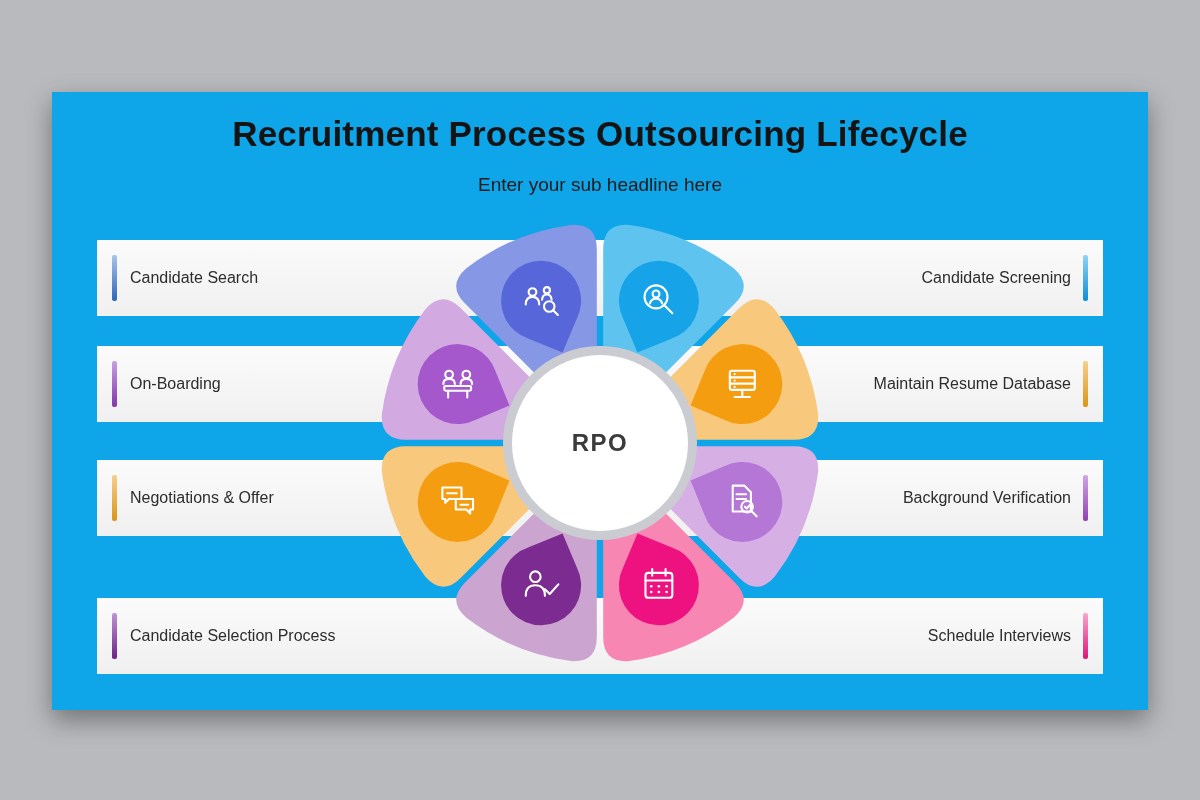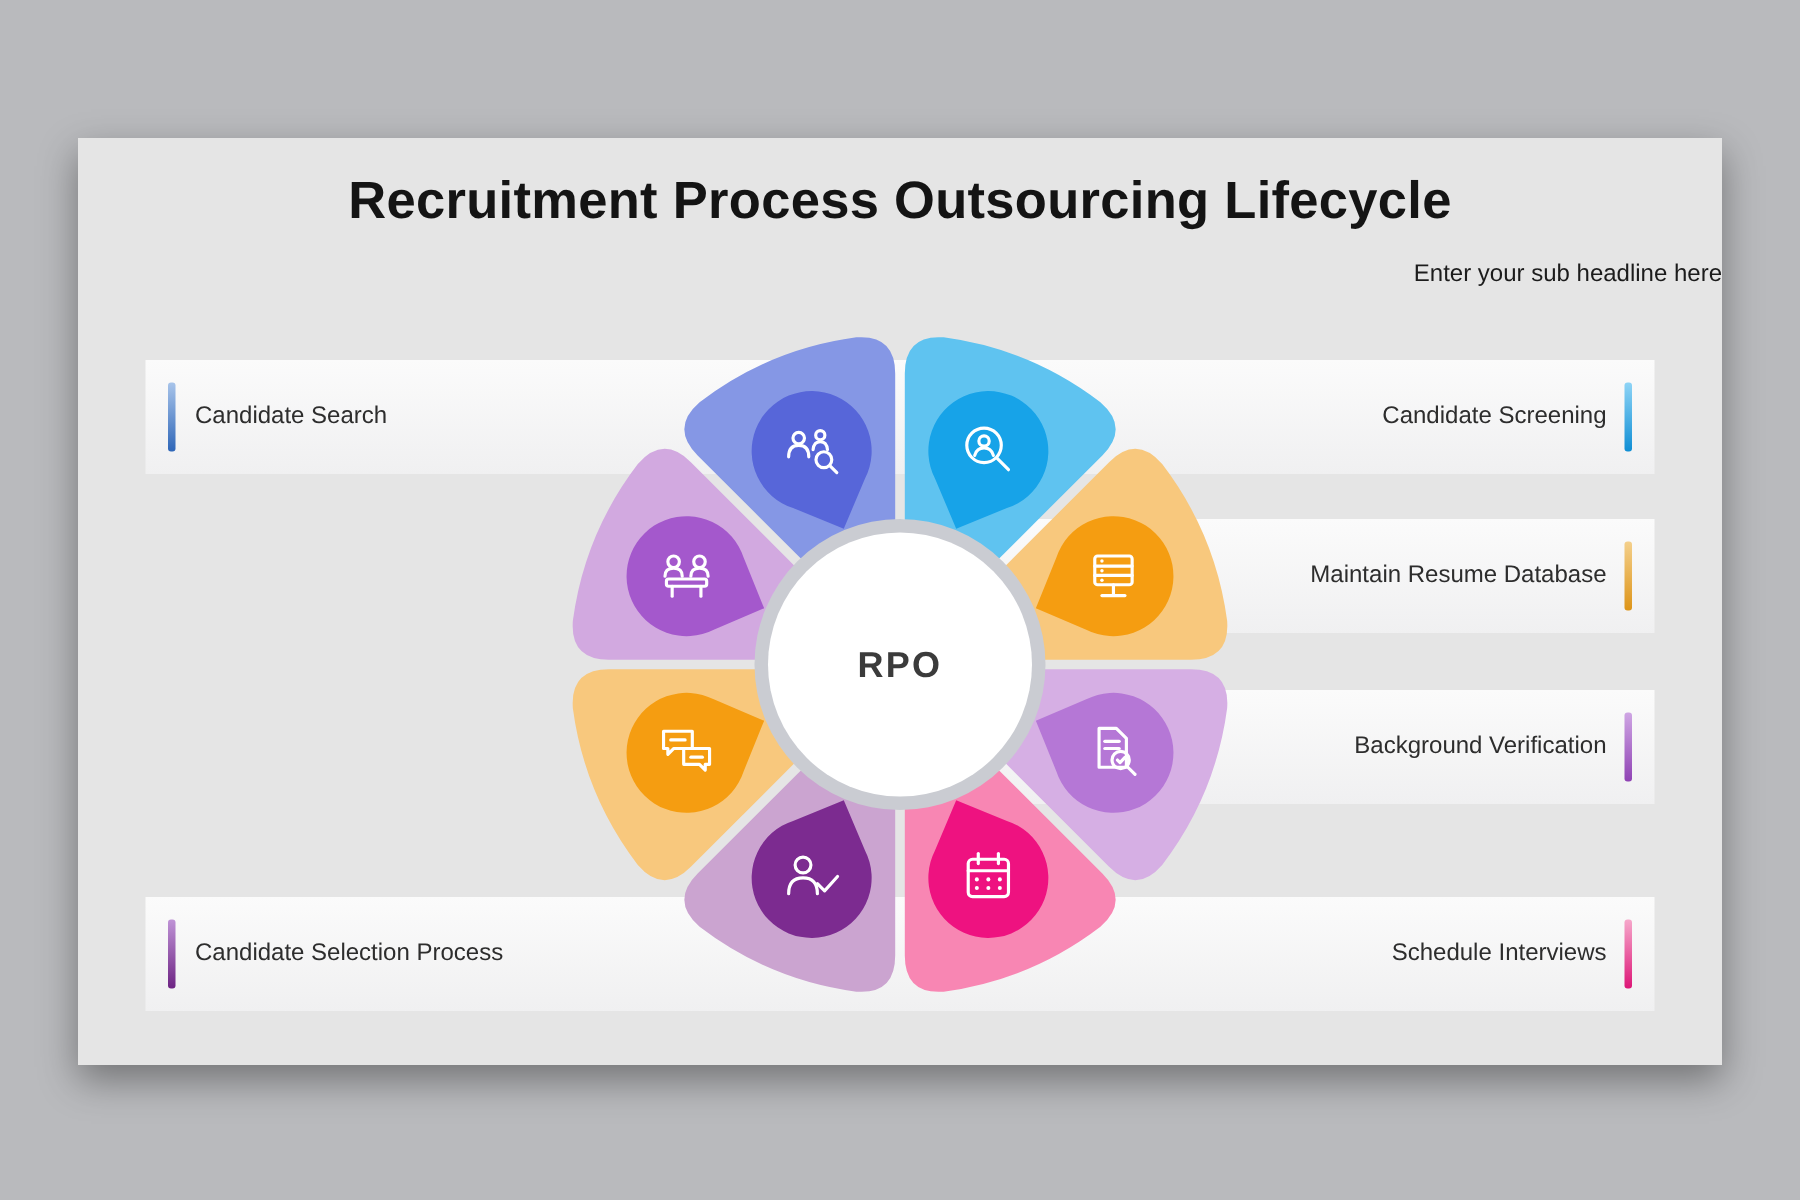--- a/index.html
+++ b/index.html
@@ -1,23 +1,23 @@
 <!DOCTYPE html>
 <html><head>
 <meta charset="utf-8">
 <style>
   *{margin:0;padding:0;box-sizing:border-box}
   html,body{width:1200px;height:800px}
   body{background:#b9babd;font-family:"Liberation Sans",sans-serif;position:relative;overflow:hidden}
-  .slide{position:absolute;left:52px;top:92px;width:1096px;height:618px;background:#e5e5e5;
+  .slide{position:absolute;left:52px;top:92px;width:1096px;height:618px;background:#0ea5e9;
          box-shadow:0 10px 24px rgba(0,0,0,.38)}
   .title{position:absolute;top:22px;left:0;width:100%;text-align:center;
          font-size:35px;font-weight:700;color:#141414;letter-spacing:.2px}
-  .subtitle{position:absolute;top:82px;left:0;width:100%;text-align:right;
-         font-size:16px;color:#1c1c1c}
+  .subtitle{position:absolute;top:82px;left:0;width:100%;text-align:center;
+         font-size:19px;color:#1c1c1c}
   .row{position:absolute;height:76px;width:503px;display:flex;align-items:center;
        background:linear-gradient(180deg,#fbfbfb 0%,#f0f0f1 100%)}
   .row.left{left:45px}
   .row.right{left:548px;justify-content:flex-end}
   .row.r1{top:148px}.row.r2{top:254px}.row.r3{top:368px}.row.r4{top:506px}
   .accent{position:absolute;top:15px;width:5px;height:46px;border-radius:2px;background:#999}
   .row.left .accent{left:15px}
   .row.right .accent{right:15px}
   .row-label{font-size:16px;color:#2d2d2d}
   .row.left .row-label{padding-left:33px}
@@ -31,20 +31,28 @@
 <body>
 
 <div class="slide">
 
   <h1 class="title">Recruitment Process Outsourcing Lifecycle</h1>
   <div class="subtitle">Enter your sub headline here</div>
 
   <div class="row left r1">
     <span class="accent" style="background: linear-gradient(rgb(168, 196, 234), rgb(46, 102, 184));"></span>
     <span class="row-label">Candidate Search</span>
+  </div>
+  <div class="row left r2">
+    <span class="accent" style="background: linear-gradient(rgb(200, 159, 224), rgb(130, 54, 173));"></span>
+    <span class="row-label">On-Boarding</span>
+  </div>
+  <div class="row left r3">
+    <span class="accent" style="background: linear-gradient(rgb(244, 208, 140), rgb(221, 148, 24));"></span>
+    <span class="row-label">Negotiations &amp; Offer</span>
   </div>
   <div class="row left r4">
     <span class="accent" style="background: linear-gradient(rgb(191, 147, 214), rgb(109, 35, 131));"></span>
     <span class="row-label">Candidate Selection Process</span>
   </div>
 
   <div class="row right r1">
     <span class="row-label">Candidate Screening</span>
     <span class="accent" style="background: linear-gradient(rgb(142, 212, 246), rgb(15, 142, 212));"></span>
   </div>

